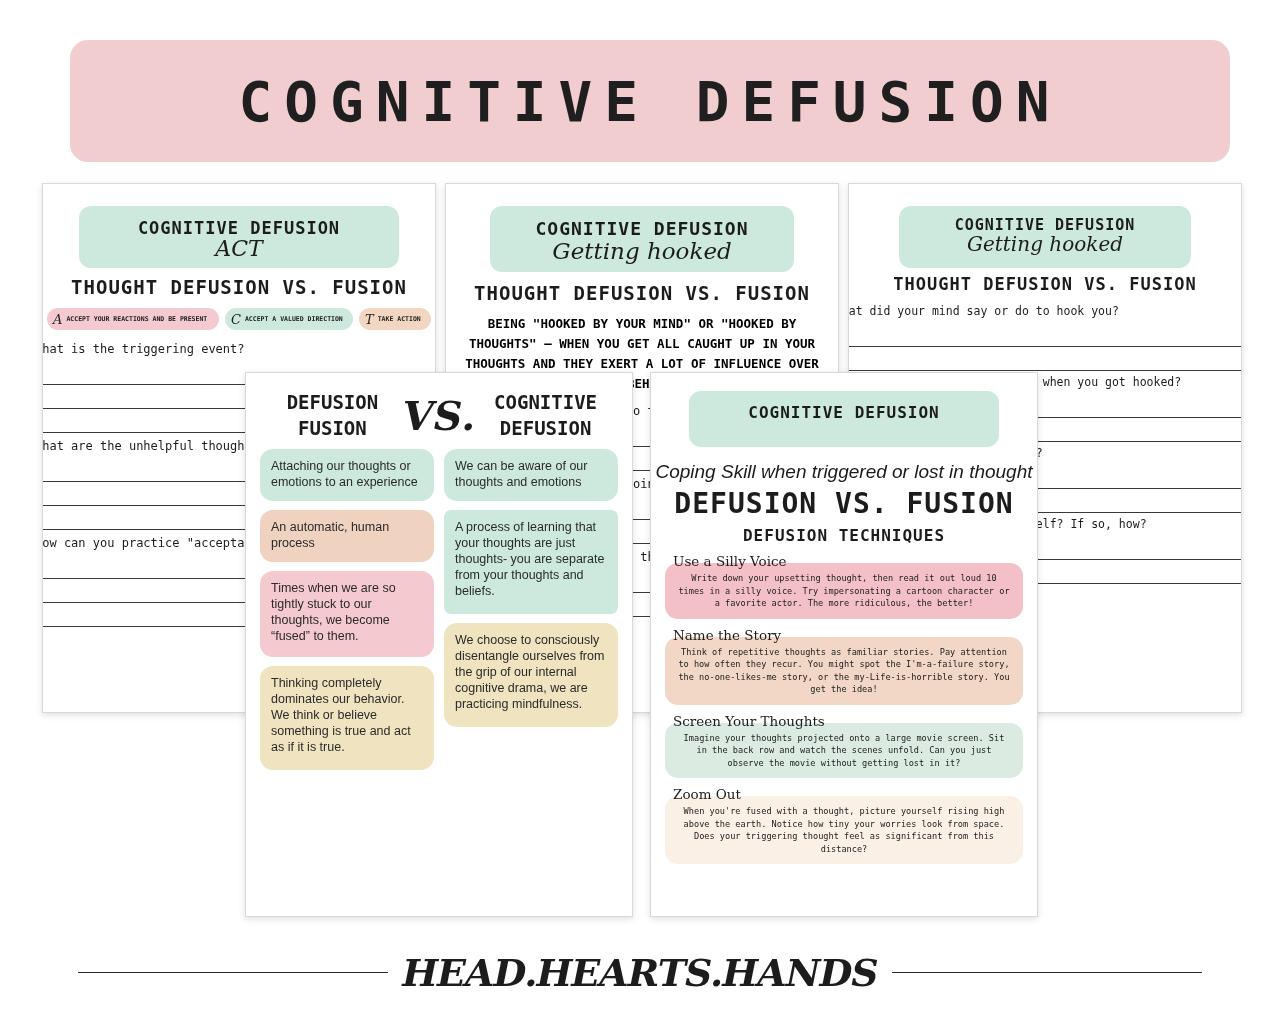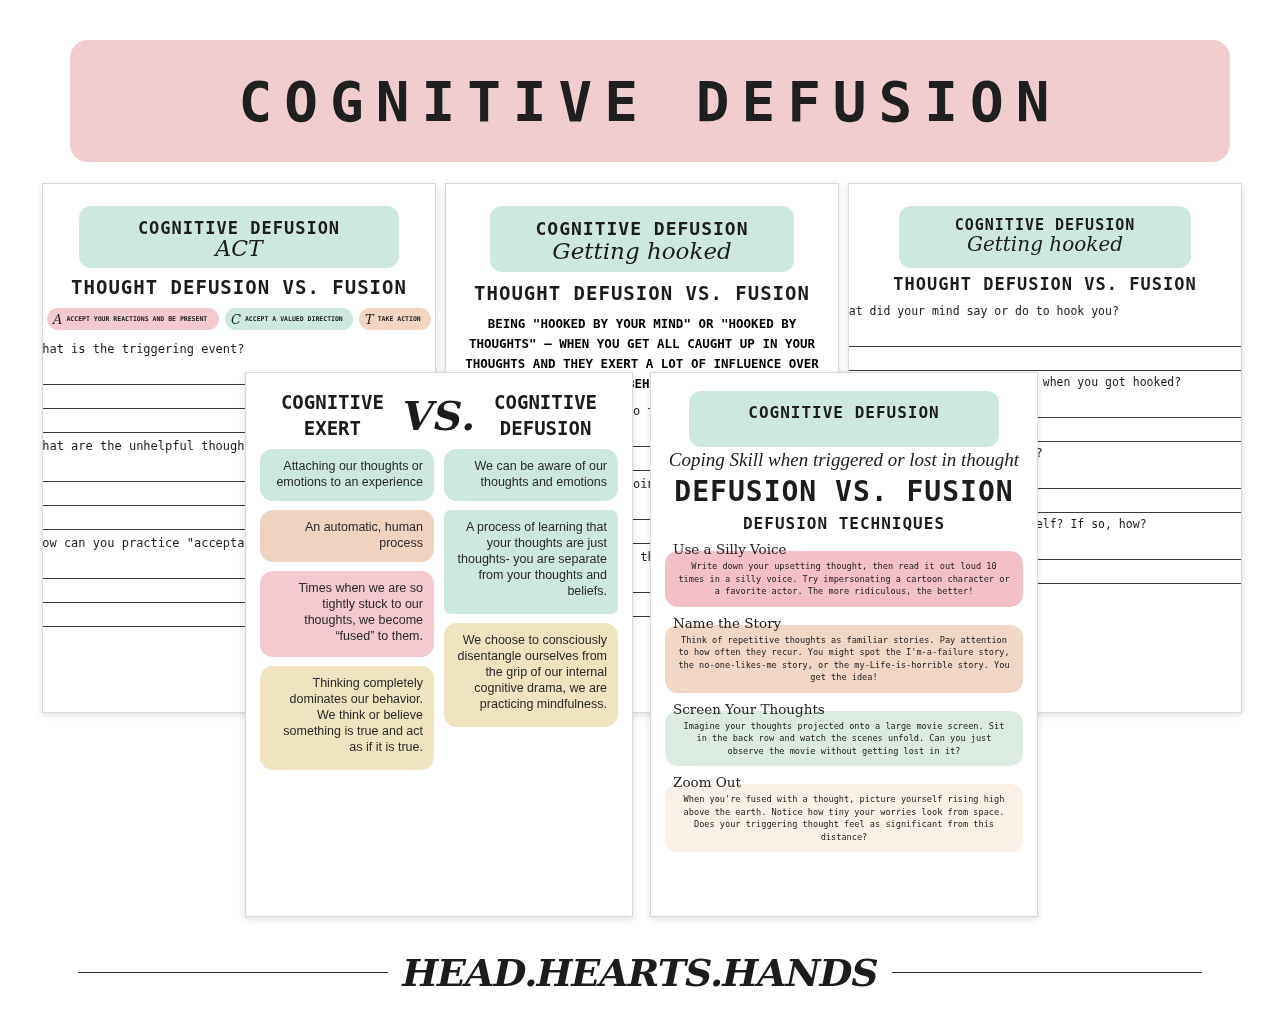--- a/index.html
+++ b/index.html
@@ -101,29 +101,29 @@
     font-family:"DejaVu Sans Mono", monospace; font-weight:bold;
     font-size:19px; line-height:26px; text-align:center; color:#1c1c1c; width:145px;
   }
   .vs-word {
     font-family:"DejaVu Serif", serif; font-weight:bold; font-style:italic;
     font-size:40px; color:#1c1c1c;
   }
   .vs-grid { display:flex; gap:10px; padding:4px 14px 10px 14px; }
   .vs-col { display:flex; flex-direction:column; gap:9px; width:50%; }
   .vs-card {
-    border-radius:13px; padding:9px 11px; text-align:right;
+    border-radius:13px; padding:9px 11px; text-align:left;
     font-family:"Liberation Sans", sans-serif; font-size:12.5px; line-height:16px; color:#2a2a2a;
   }
 
   
   #sheet-tech { left:650px; top:372px; width:388px; height:545px; }
   #sheet-tech .mint-band { margin:18px 38px 0 38px; height:56px; padding-top:12px; }
   #sheet-tech .h1 { font-size:16px; }
-  #sheet-tech .script-wide { font-family:Liberation Serif, serif; font-style:italic; font-size:19px; text-align:center; margin-top:2px; color:#1c1c1c; }
+  #sheet-tech .script-wide { font-family:Liberation Sans, sans-serif; font-style:italic; font-size:19px; text-align:center; margin-top:14px; color:#1c1c1c; }
   #sheet-tech .h2 { font-size:28px; margin-top:4px; text-align:center; }
   #sheet-tech .h3 { font-size:16px; margin-top:6px; text-align:center; }
   .tech-item { margin:8px 14px 0 14px; position:relative; }
   .tech-name {
     font-family:"DejaVu Serif", serif; font-size:13.5px;
     color:#1c1c1c; margin-left:8px; margin-bottom:-6px; position:relative; z-index:2;
   }
   .tech-box {
     border-radius:13px; padding:9px 12px;
     font-family:"DejaVu Sans Mono", monospace; font-size:8.6px; line-height:12.5px;
@@ -245,21 +245,21 @@
     <div class="q-label" style="margin-left:-14px; margin-top:4px;">Were you able to unhook yourself? If so, how?</div>
     <div class="lines">
       <div class="rule"></div>
         <div class="rule"></div>
     </div>
   </div>
 </div>
 
 <div class="sheet" id="sheet-vs">
   <div class="vs-head">
-    <div class="vs-col-title">COGNITIVE EXERT</div>
+    <div class="vs-col-title">DEFUSION FUSION</div>
     <div class="vs-word">VS.</div>
     <div class="vs-col-title">COGNITIVE DEFUSION</div>
   </div>
   <div class="vs-grid">
     <div class="vs-col">
       <div class="vs-card" style="background:#cde9dd; min-height:52px;">Attaching our thoughts or emotions to an experience</div>
       <div class="vs-card" style="background:#f0d2c0; min-height:52px;">An automatic, human process</div>
       <div class="vs-card" style="background:#f4c9cf; min-height:86px;">Times when we are so tightly stuck to our thoughts, we become “fused” to them.</div>
       <div class="vs-card" style="background:#efe3c0; min-height:104px;">Thinking completely dominates our behavior. We think or believe something is true and act as if it is true.</div>
     </div>

